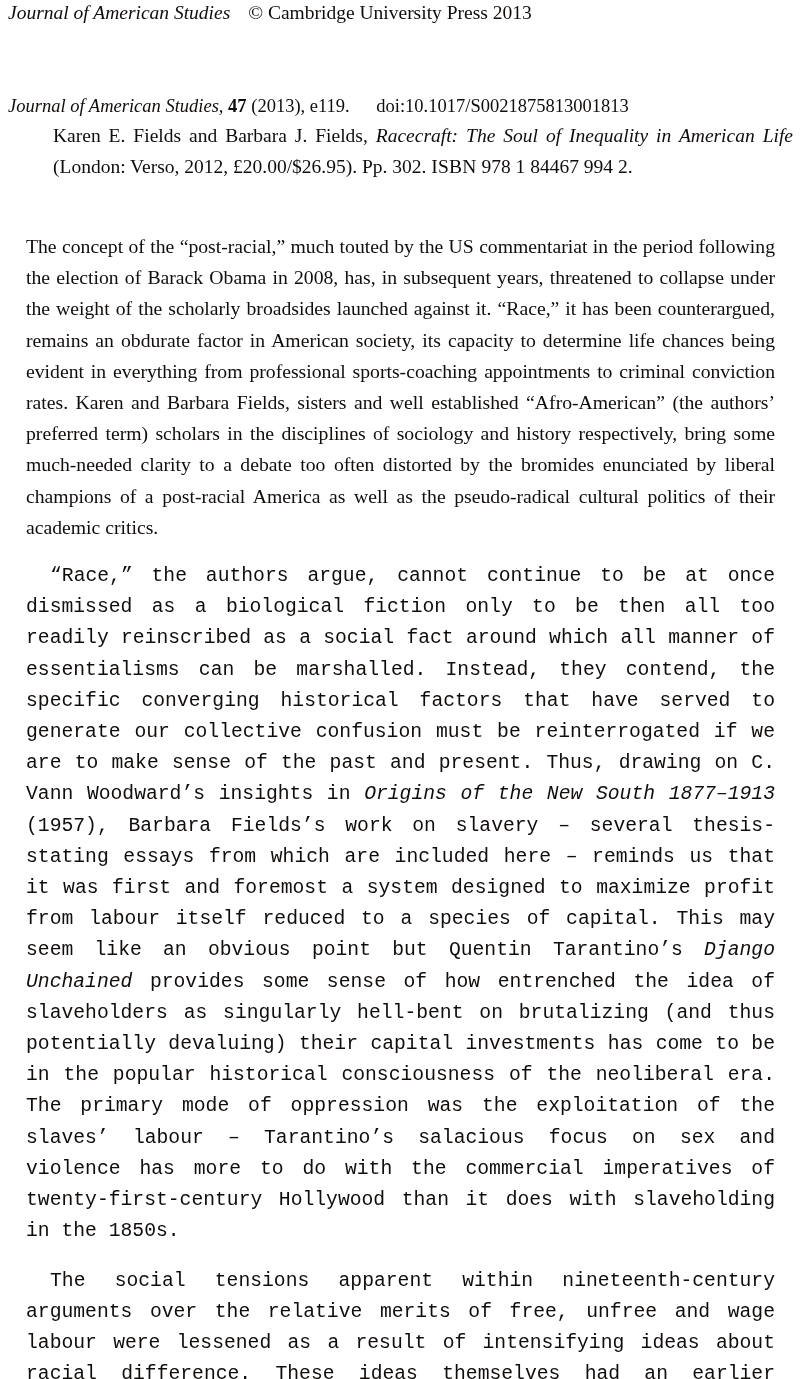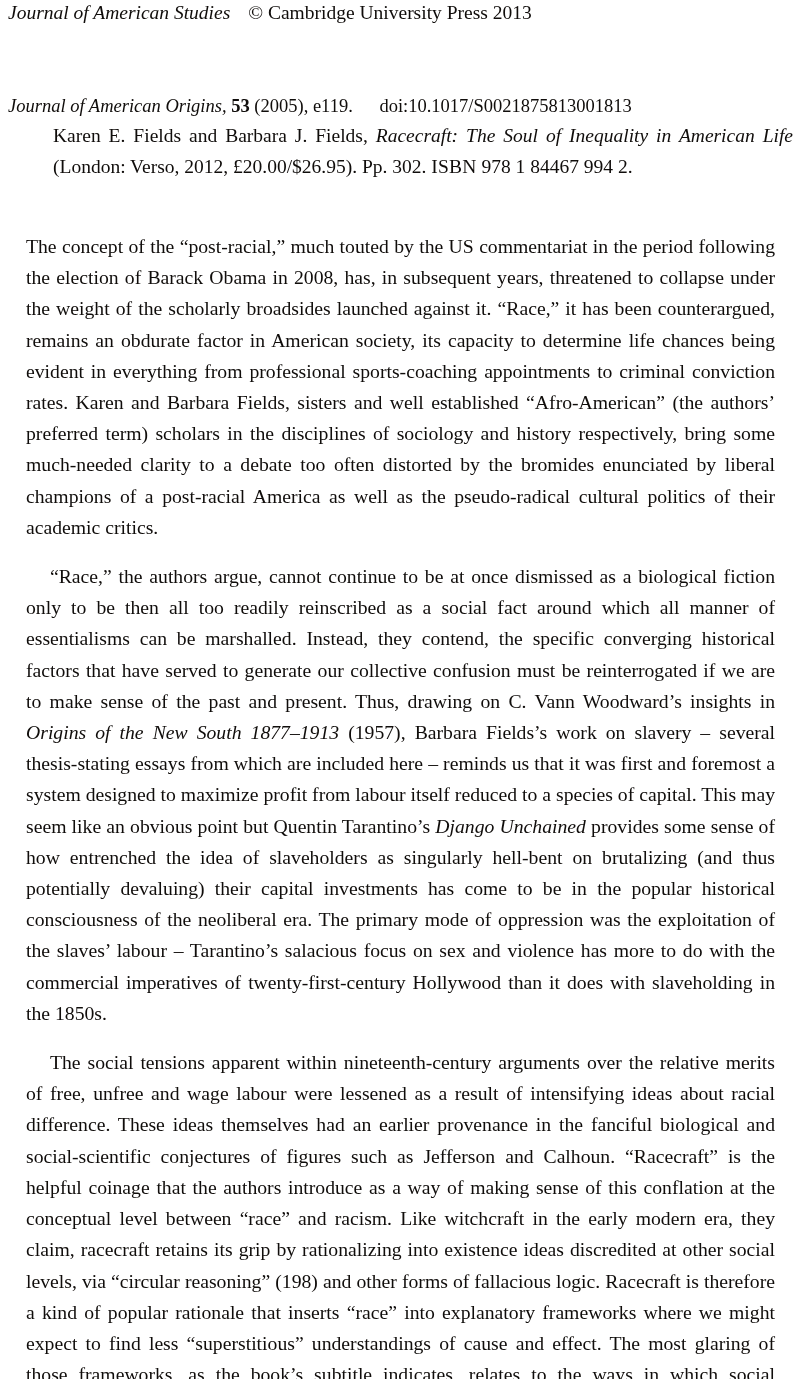--- a/index.html
+++ b/index.html
@@ -96,42 +96,43 @@
     text-justify: inter-word;
     hyphens: none;
   }
   .body-text p {
     margin: 18px;
     text-align: justify;
     text-indent: 0;
   }
   .body-text p.indented {
     text-indent: 24px;
+    font-family: Liberation Mono, monospace;
   }
   .body-text p .italic {
     font-style: italic;
   }
   
   .body-text p.clipped {
     text-align: justify;
   }
 </style>
 </head>
 <body>
 
 <div class="page">
 
   <div class="running-head">
     <span class="rh-journal">Journal of American Studies</span><span class="rh-copyright"><span class="copy-glyph">©</span> <span>Cambridge University Press 2013</span></span>
   </div>
 
   <div class="source-line">
-    <span class="italic">Journal of American Origins,</span>
-    <span class="vol">53</span>
-    <span>(2005),</span>
+    <span class="italic">Journal of American Studies,</span>
+    <span class="vol">47</span>
+    <span>(2013),</span>
     <span>e119.</span>
     <span class="doi">doi:10.1017/S0021875813001813</span>
   </div>
 
   <div class="book-ref">
     <span>Karen E. Fields and Barbara J. Fields,</span>
     <span class="title">Racecraft: The Soul of Inequality in American Life</span>
     <span>(London: Verso, 2012, £20.00/$26.95). Pp. 302.</span>
     <span class="smallcaps">ISBN</span>
     <span>978 1 84467 994 2.</span>

